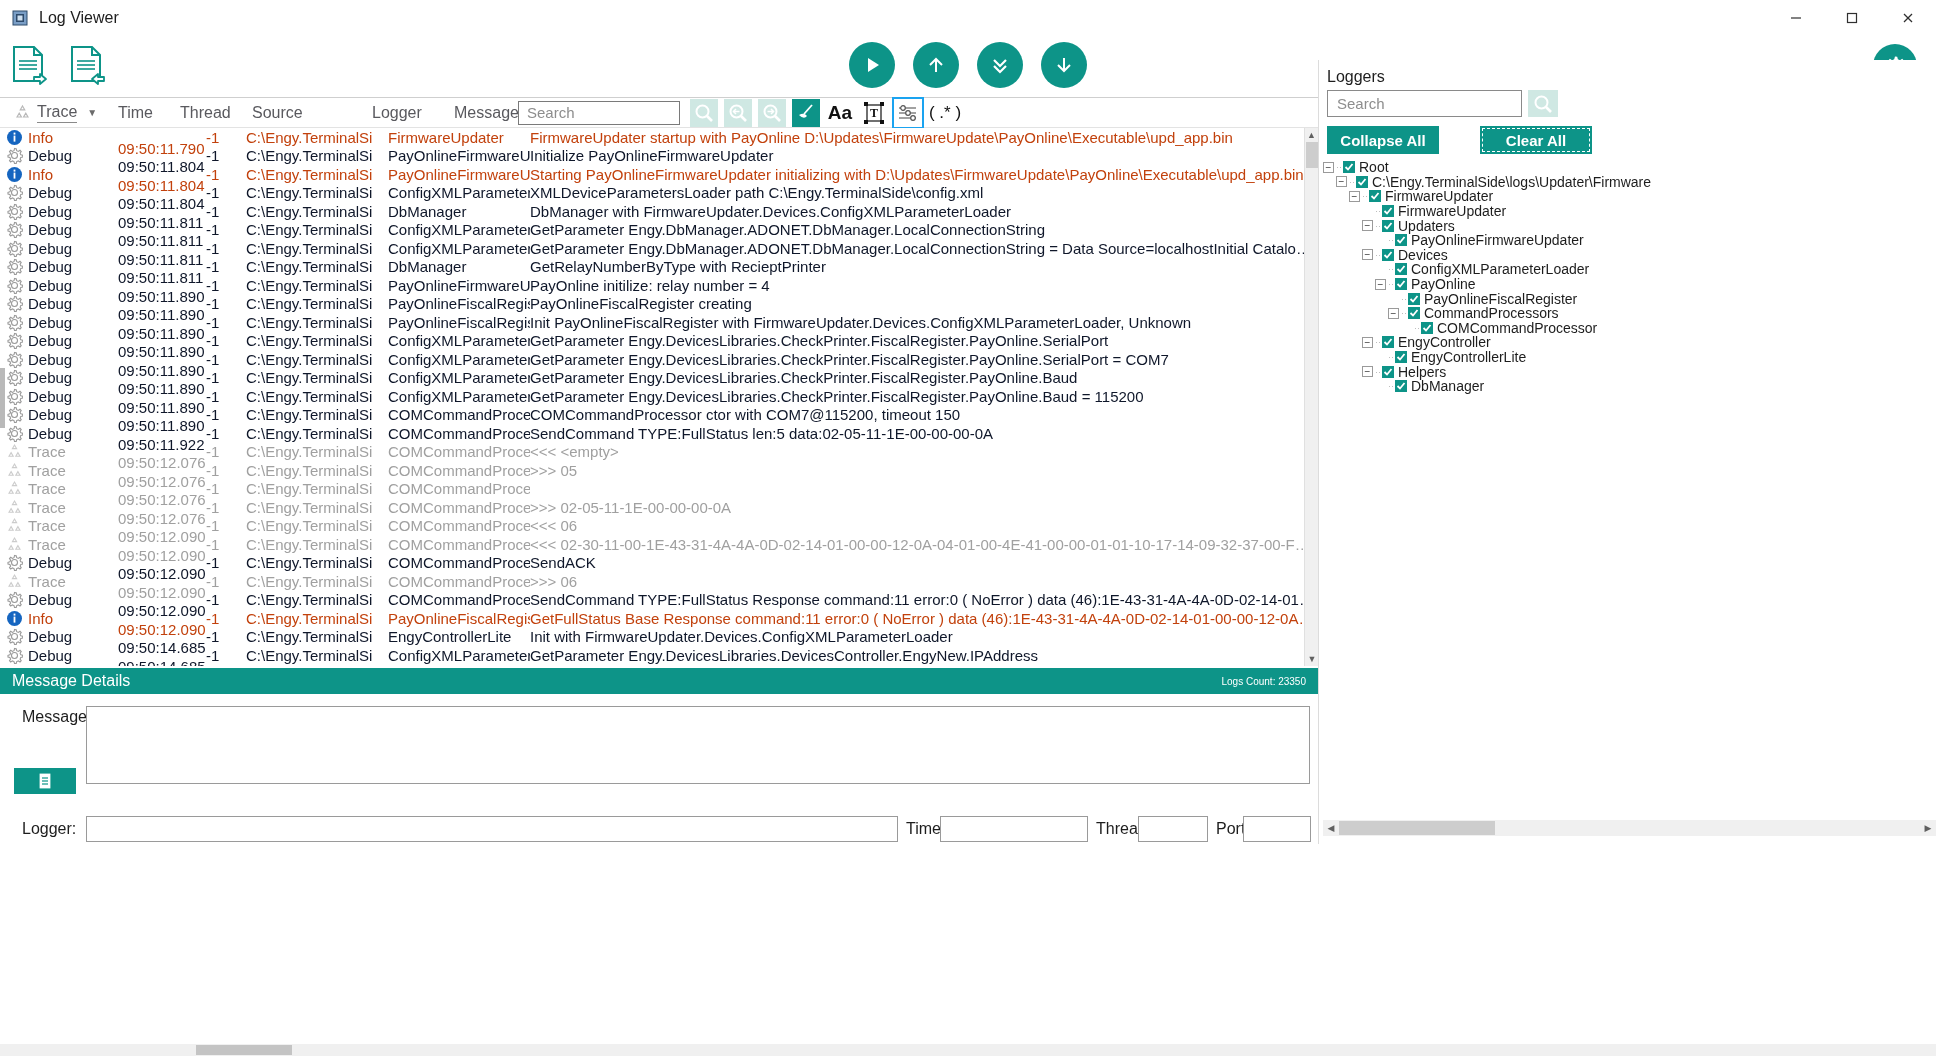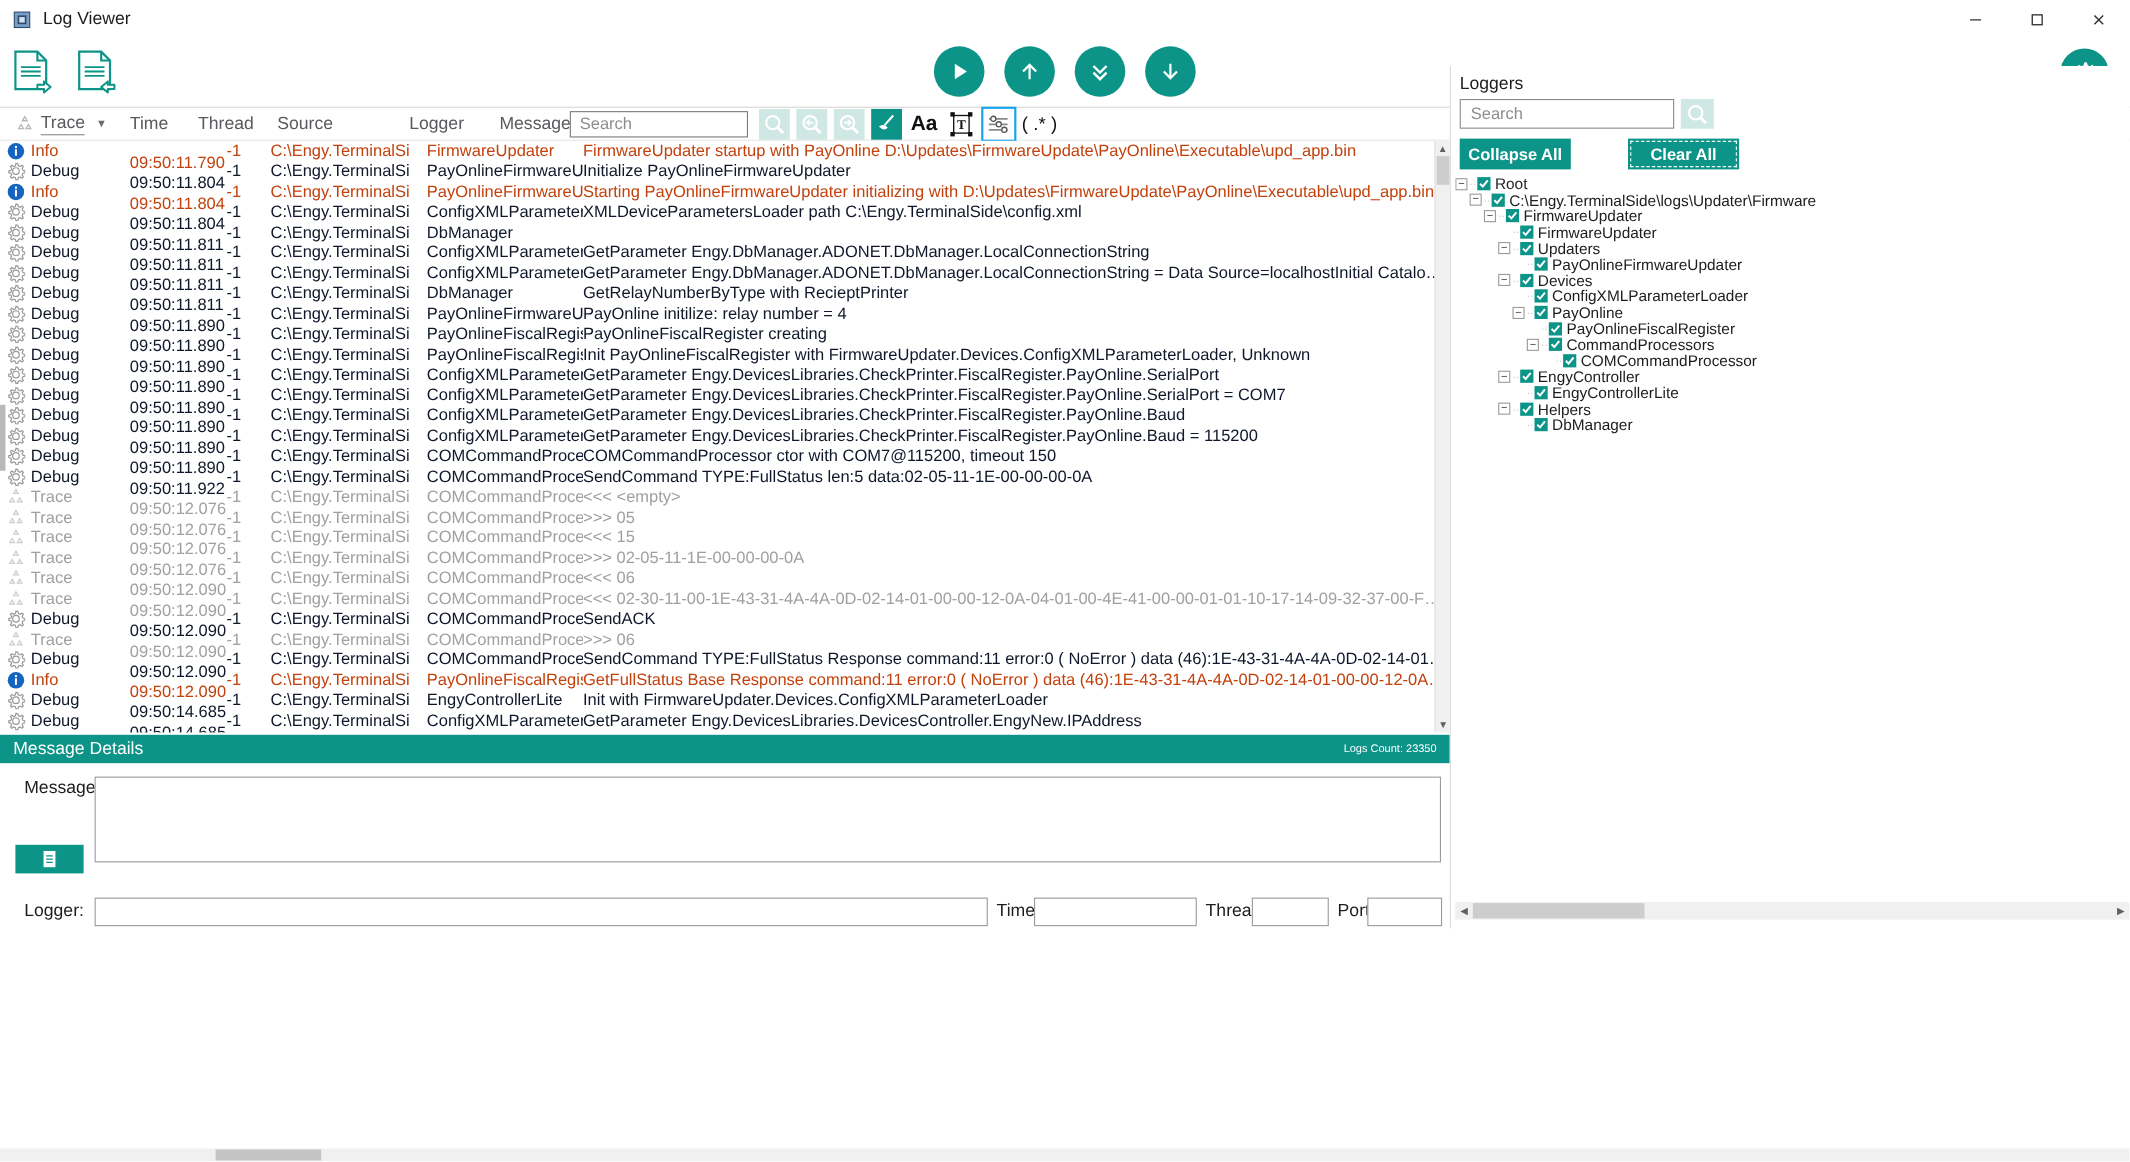--- a/index.html
+++ b/index.html
@@ -150,21 +150,21 @@
   }
   .lg-search input{
     border:0;outline:0;width:100%;font-family:inherit;font-size:15px;background:transparent;color:#3a3a3a;
   }
   .lg-search input::placeholder{ color:#8d8d8d; }
   .lg-searchbtn{
     position:absolute; left:209px; top:30px; width:30px;height:27px;
     background:#cfe8e3; display:flex;align-items:center;justify-content:center;
   }
   .lg-btn{
-    position:absolute; top:66px; height:28px; width:101px;
+    position:absolute; top:66px; height:28px; width:112px;
     background:#0d9488; color:#fff; font-size:15px; font-weight:bold;
     display:flex;align-items:center;justify-content:center;
   }
   .lg-btn.collapse{ left:8px; }
   .lg-btn.clear{ left:161px; outline:1px dashed #fff; outline-offset:-3px; }
 
   .tree{ position:absolute; left:4px; top:100px; right:0; bottom:32px; overflow:hidden; font-size:14px; }
   .tnode{ height:14.6px; display:flex; align-items:center; white-space:nowrap; }
   .exp{
     width:11px;height:11px;border:1px solid #9a9a9a;background:#fff;
@@ -427,20 +427,21 @@
           <svg width="17" height="17" viewBox="0 0 17 17">
             <path d="M8.5 1.5 l1.7 .3 .5 1.9 1.6 .7 1.7-1.1 1.2 1.2 -1.1 1.7 .7 1.6 1.9 .5 0 1.7 -1.9 .5 -.7 1.6 1.1 1.7 -1.2 1.2 -1.7-1.1 -1.6 .7 -.5 1.9 -1.7 0 -.5-1.9 -1.6-.7 -1.7 1.1 -1.2-1.2 1.1-1.7 -.7-1.6 -1.9-.5 0-1.7 1.9-.5 .7-1.6 -1.1-1.7 1.2-1.2 1.7 1.1 1.6-.7 .5-1.9 z" fill="none" stroke="#9a9a9a" stroke-width="1.1"></path>
             <circle cx="8.5" cy="8.5" r="3" fill="none" stroke="#9a9a9a" stroke-width="1.1"></circle>
           </svg>
         </span>
         <span class="lvl">Debug</span>
         <span class="tm">09:50:11.811</span>
         <span class="th">-1</span>
         <span class="src">C:\Engy.TerminalSi</span>
         <span class="lg">DbManager</span>
+        <span class="msg">DbManager with FirmwareUpdater.Devices.ConfigXMLParameterLoader</span>
       </div>
       <div class="row lv-debug">
         <span class="ic">
           <svg width="17" height="17" viewBox="0 0 17 17">
             <path d="M8.5 1.5 l1.7 .3 .5 1.9 1.6 .7 1.7-1.1 1.2 1.2 -1.1 1.7 .7 1.6 1.9 .5 0 1.7 -1.9 .5 -.7 1.6 1.1 1.7 -1.2 1.2 -1.7-1.1 -1.6 .7 -.5 1.9 -1.7 0 -.5-1.9 -1.6-.7 -1.7 1.1 -1.2-1.2 1.1-1.7 -.7-1.6 -1.9-.5 0-1.7 1.9-.5 .7-1.6 -1.1-1.7 1.2-1.2 1.7 1.1 1.6-.7 .5-1.9 z" fill="none" stroke="#9a9a9a" stroke-width="1.1"></path>
             <circle cx="8.5" cy="8.5" r="3" fill="none" stroke="#9a9a9a" stroke-width="1.1"></circle>
           </svg>
         </span>
         <span class="lvl">Debug</span>
         <span class="tm">09:50:11.811</span>
@@ -639,21 +640,20 @@
             <path d="M8.5 2 l2.1 3.6 h-4.2 z" fill="none" stroke="#cccccc" stroke-width="1.1"></path>
             <path d="M3 13.2 l2.1-3.6 2.1 3.6 z" fill="none" stroke="#cccccc" stroke-width="1.1"></path>
             <path d="M14 13.2 l-2.1-3.6 -2.1 3.6 z" fill="none" stroke="#cccccc" stroke-width="1.1"></path>
           </svg>
         </span>
         <span class="lvl">Trace</span>
         <span class="tm">09:50:12.076</span>
         <span class="th">-1</span>
         <span class="src">C:\Engy.TerminalSi</span>
         <span class="lg">COMCommandProcessor</span>
-        <span class="msg">&lt;&lt;&lt; 15</span>
       </div>
       <div class="row lv-trace">
         <span class="ic">
           <svg width="17" height="17" viewBox="0 0 17 17">
             <path d="M8.5 2 l2.1 3.6 h-4.2 z" fill="none" stroke="#cccccc" stroke-width="1.1"></path>
             <path d="M3 13.2 l2.1-3.6 2.1 3.6 z" fill="none" stroke="#cccccc" stroke-width="1.1"></path>
             <path d="M14 13.2 l-2.1-3.6 -2.1 3.6 z" fill="none" stroke="#cccccc" stroke-width="1.1"></path>
           </svg>
         </span>
         <span class="lvl">Trace</span>

